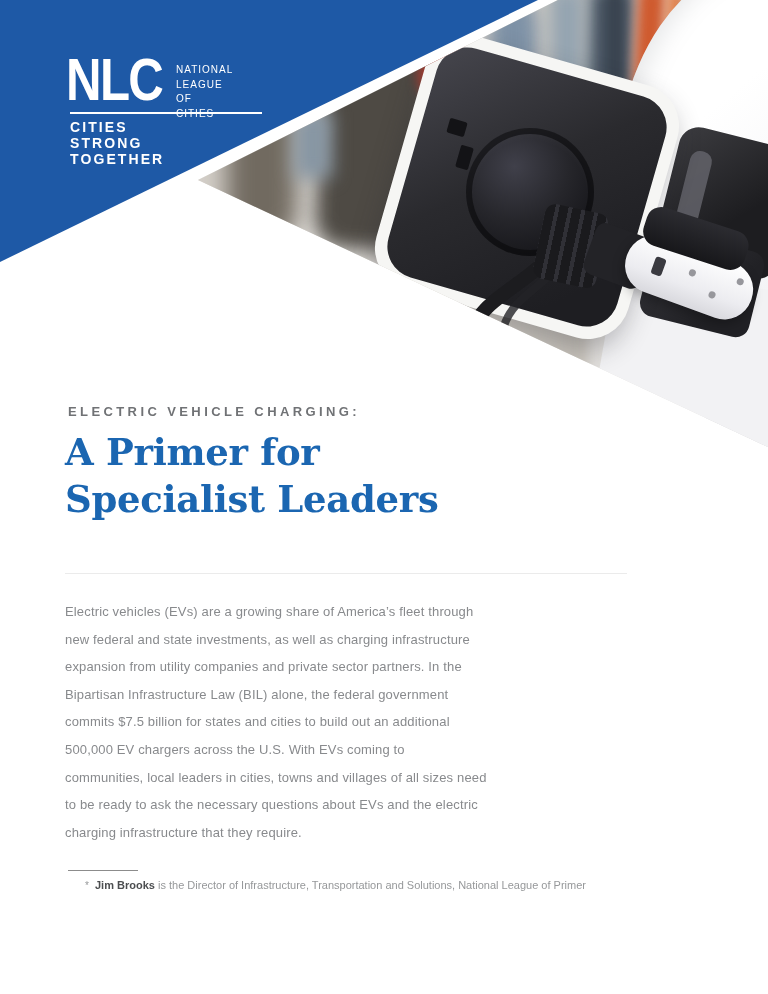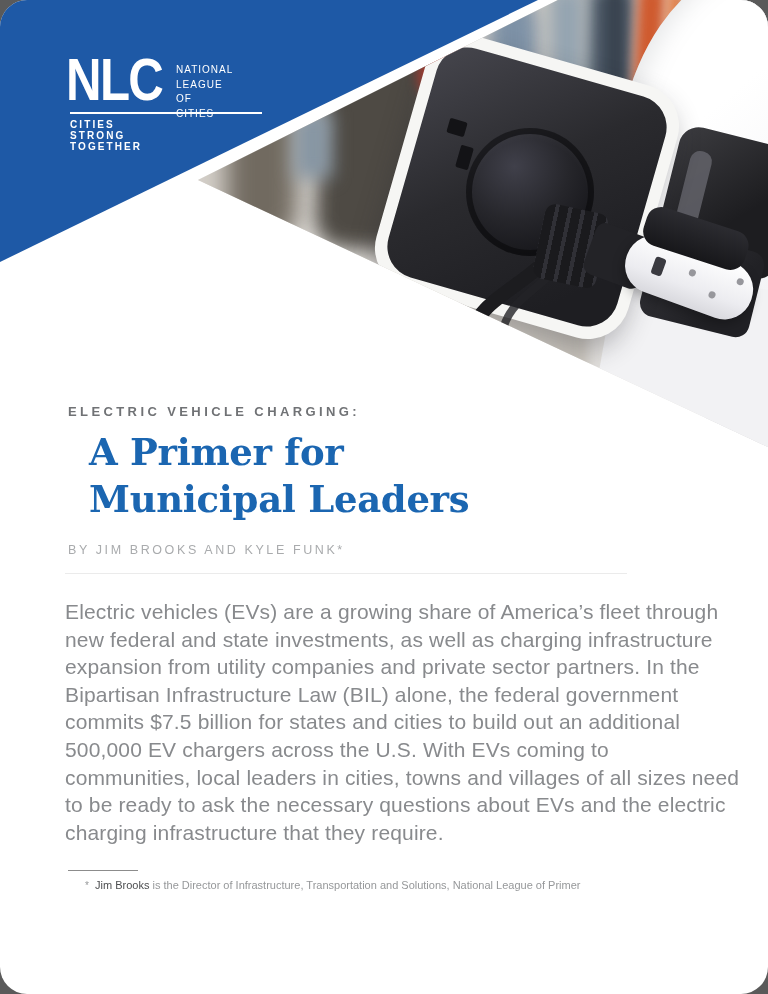--- a/index.html
+++ b/index.html
@@ -10,21 +10,20 @@
     --body_gray:#888a8d;
     --footnote_gray:#96989a;
     --footnote_dark:#4c4e50;
   }
   *{margin:0;padding:0;box-sizing:border-box;}
   html,body{background:#5a5a5a;}
   .page{
     position:relative;width:768px;height:994px;background:#ffffff;
     overflow:hidden;margin:0 auto;
     font-family:"Liberation Sans",sans-serif;
-    border-radius:27px;
   }
   
   .photo{
     position:absolute;inset:0;
     clip-path:polygon(558px 0,768px 0,768px 447px,198px 180px);
     background:#e3e1de;
   }
   .photo div{position:absolute;}
   .ph-bg{left:188px;top:-20px;width:400px;height:430px;
     background:linear-gradient(95deg,#cfcac3,#eceae6 40%,#d6d2cb 70%,#c8c3bb);
@@ -90,42 +89,42 @@
   .plug-slot{left:116px;top:44px;width:11px;height:18px;background:#3a3a40;border-radius:3px;}
   
   .banner{position:absolute;inset:0;clip-path:polygon(0 0,538px 0,0 262px);
     background:var(--banner_blue);}
   .logo{position:absolute;left:0;top:0;color:#fff;}
   .logo-acronym{position:absolute;left:66px;top:50px;font-size:60px;font-weight:700;
     line-height:1;letter-spacing:-2px;transform:scaleX(.82);transform-origin:left top;}
   .logo-lockup{position:absolute;left:176px;top:63px;font-size:10px;font-weight:500;
     line-height:14.5px;letter-spacing:1px;white-space:pre-line;}
   .logo-rule{position:absolute;left:70px;top:112px;width:192px;height:2px;background:#fff;}
-  .logo-tagline{position:absolute;left:70px;top:119px;font-size:10px;font-weight:700;
+  .logo-tagline{position:absolute;left:70px;top:119px;font-size:14px;font-weight:700;
     letter-spacing:2.1px;}
   
   .eyebrow{position:absolute;left:68px;top:404px;font-size:13px;font-weight:600;
     letter-spacing:3.4px;color:var(--eyebrow_gray);}
   .heading{position:absolute;left:65px;top:429px;color:var(--heading_blue);
     font-family:"DejaVu Serif","Liberation Serif",serif;font-weight:700;
-    font-size:37px;line-height:47px;letter-spacing:-.3px;margin-left:24px;}
+    font-size:37px;line-height:47px;letter-spacing:-.3px;}
   .byline{position:absolute;left:68px;top:543px;font-size:12.5px;font-weight:500;
     letter-spacing:2.6px;color:var(--byline_gray);}
   .divider{position:absolute;left:65px;top:573px;width:562px;height:1px;background:#ebebeb;}
   
   .body-text{position:absolute;left:65px;top:598px;width:700px;
-    font-size:21px;line-height:27.6px;letter-spacing:.15px;
+    font-size:13px;line-height:27.6px;letter-spacing:.15px;
     color:var(--body_gray);white-space:pre-line;}
   
   .footnote-rule{position:absolute;left:68px;top:870px;width:70px;height:1px;background:#8c8c8c;}
   .footnote{position:absolute;left:85px;top:877px;width:600px;
     font-size:11px;line-height:16.3px;color:var(--footnote_gray);}
   .footnote-marker{position:absolute;left:0;top:1px;font-size:10px;}
   .footnote-lines{padding-left:10px;}
-  .fn-bold{font-weight:400;color:var(--footnote_dark);}
+  .fn-bold{font-weight:700;color:var(--footnote_dark);}
 </style>
 </head>
 <body>
 
 <div class="page">
 
   <div class="photo" title="Close-up photo of an electric-vehicle charging plug inserted into the open charging port of a white car on a blurred city street">
     <div class="ph-bg"></div>
     <div class="ph-darkcar"></div>
     <div class="ph-darkcar2"></div>
@@ -173,23 +172,22 @@
     <div class="logo-lockup">NATIONAL
 LEAGUE
 OF CITIES</div>
     <div class="logo-rule"></div>
     <div class="logo-tagline">CITIES STRONG TOGETHER</div>
   </div>
 
   <div class="eyebrow">ELECTRIC VEHICLE CHARGING:</div>
   <h1 class="heading">
     <div>A Primer for</div>
-    <div>Municipal Leaders</div>
+    <div>Specialist Leaders</div>
   </h1>
-  <div class="byline">BY JIM BROOKS AND KYLE FUNK*</div>
 
   <div class="divider"></div>
 
   <p class="body-text">Electric vehicles (EVs) are a growing share of America’s fleet through
 new federal and state investments, as well as charging infrastructure
 expansion from utility companies and private sector partners. In the
 Bipartisan Infrastructure Law (BIL) alone, the federal government
 commits $7.5 billion for states and cities to build out an additional
 500,000 EV chargers across the U.S. With EVs coming to
 communities, local leaders in cities, towns and villages of all sizes need

